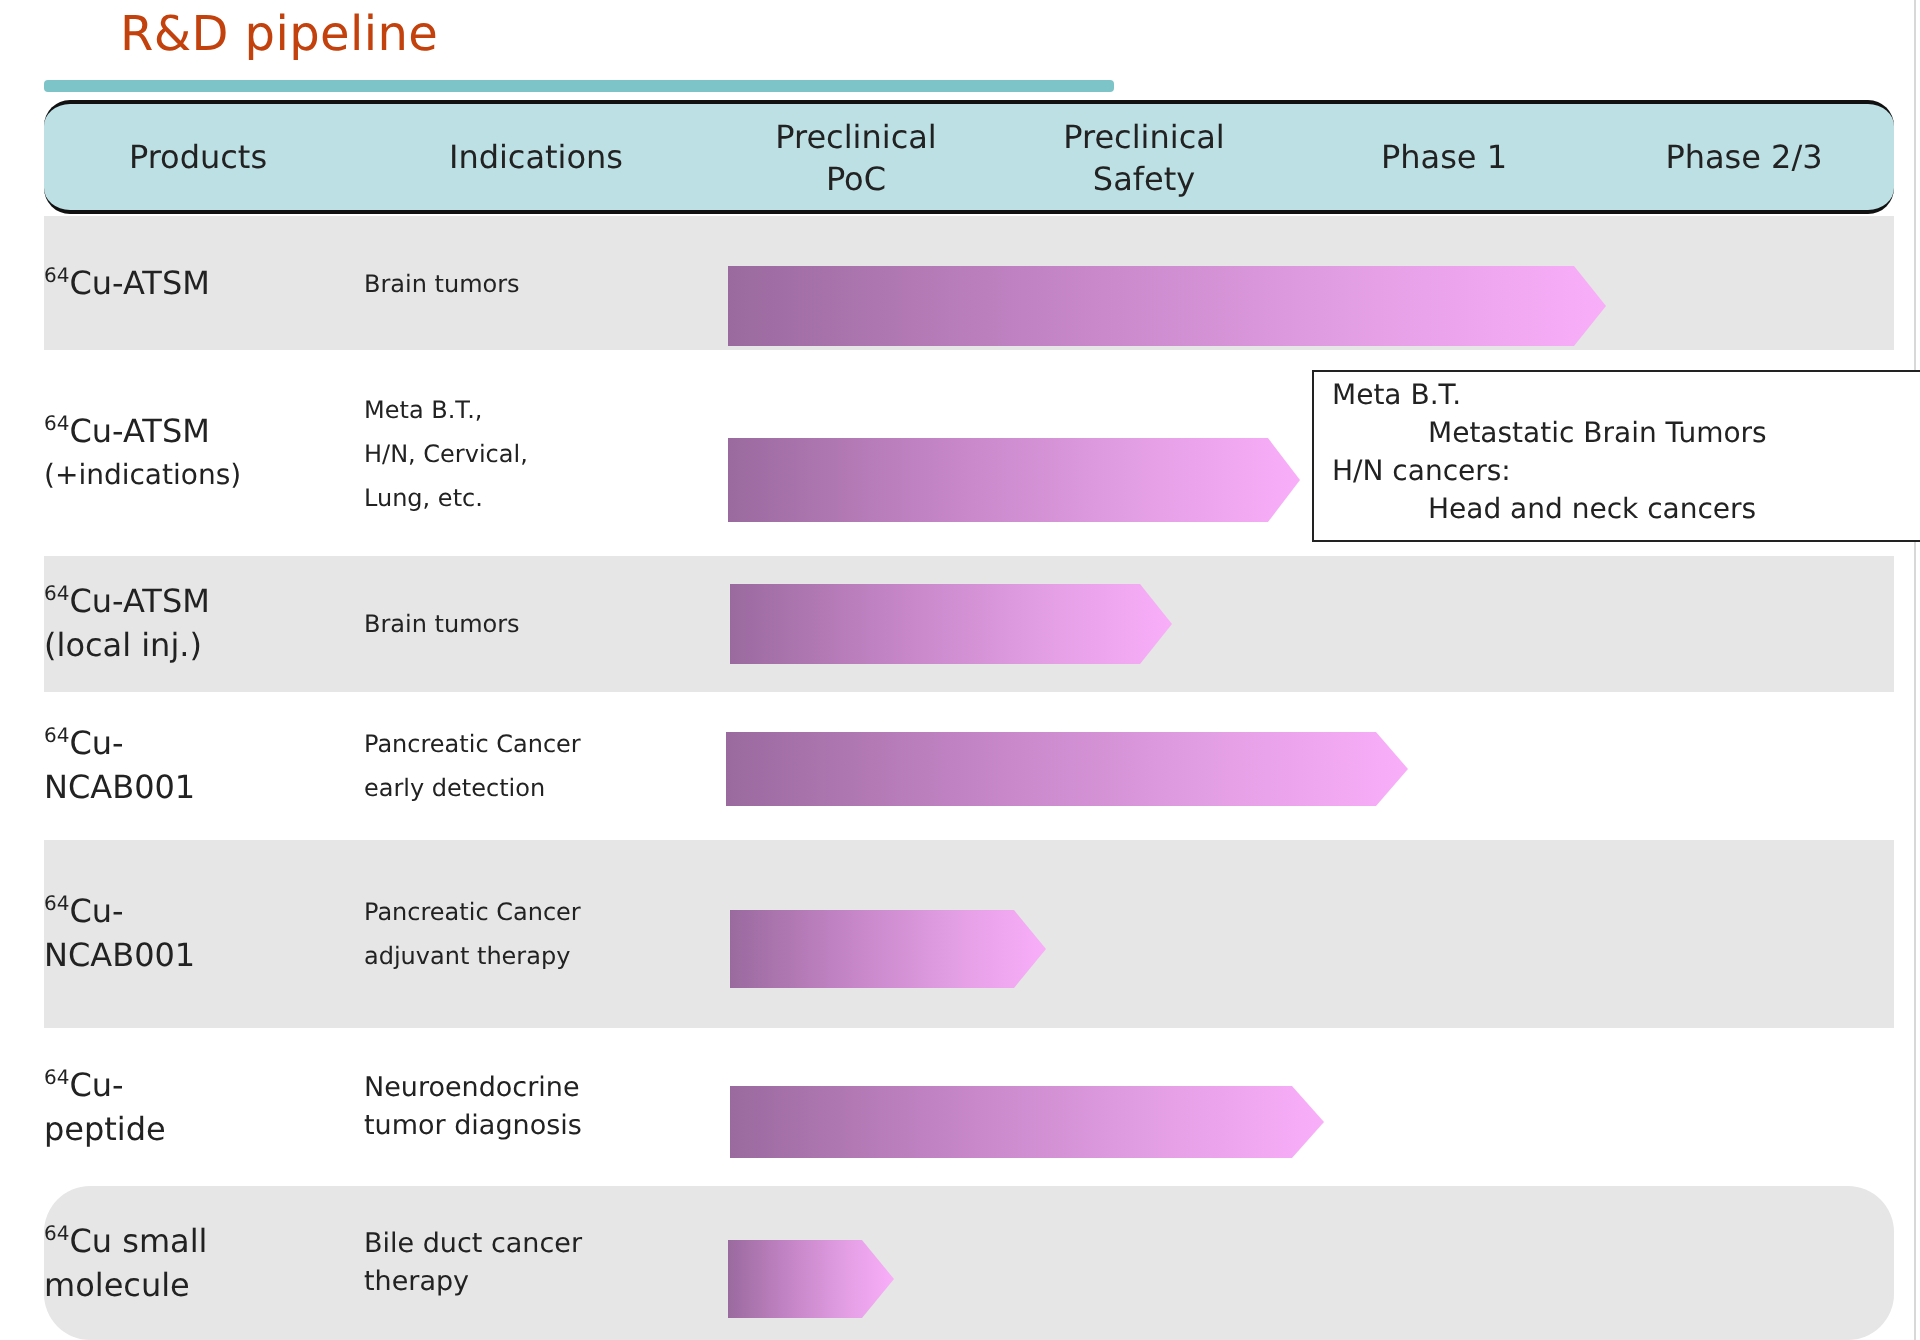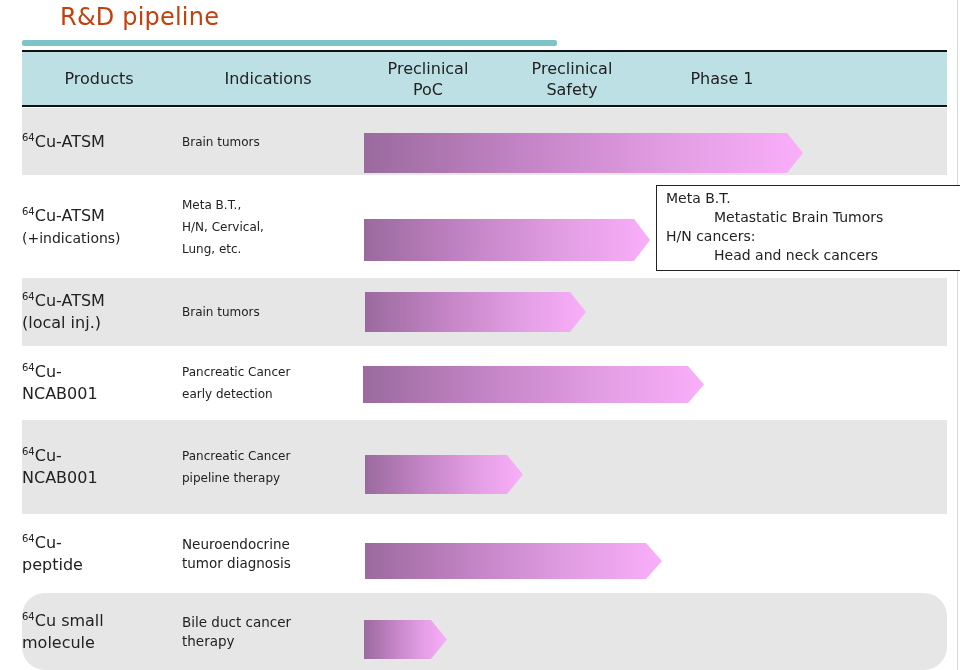--- a/index.html
+++ b/index.html
@@ -19,20 +19,21 @@
     }
     .right-edge {
       position: absolute; left: 957px; top: 0; width: 1px; height: 670px;
       background: #d8d8d8;
     }
     .header {
       position: absolute; left: 22px; top: 50px; width: 925px; height: 57px;
       background: #bde0e4;
       border-top: 2px solid #111; border-bottom: 2px solid #111;
       box-sizing: border-box;
+      border-radius: 13px;
     }
     .hcell {
       position: absolute; top: 0; height: 53px;
       display: flex; align-items: center; justify-content: center;
       text-align: center; font-size: 16px; line-height: 21px; color: #222;
     }
     .row { position: absolute; left: 22px; width: 925px; }
     .row.gray { background: #e6e6e6; }
     .row.white { background: #ffffff; }
     .cell {
@@ -69,20 +70,21 @@
   <div class="hcell" style="left:160px;width:172px;">Indications</div>
   <div class="hcell" style="left:336px;width:140px;flex-direction:column;">
     <span>Preclinical</span>
     <span>PoC</span>
   </div>
   <div class="hcell" style="left:480px;width:140px;flex-direction:column;">
     <span>Preclinical</span>
     <span>Safety</span>
   </div>
   <div class="hcell" style="left:630px;width:140px;">Phase 1</div>
+  <div class="hcell" style="left:780px;width:140px;">Phase 2/3</div>
 </div>
 
 <div class="row gray" style="top:108px;height:67px;">
   <div class="cell product">
     <div><sup>64</sup><span>Cu-ATSM</span></div>
   </div>
   <div class="cell indication">
     <div>Brain tumors</div>
   </div>
   <div class="arrow" style="left:342px;top:25px;width:439px;height:40px;"></div>
@@ -124,21 +126,21 @@
   <div class="arrow" style="left:341px;top:20px;width:341px;height:37px;"></div>
 </div>
 
 <div class="row gray" style="top:420px;height:94px;">
   <div class="cell product">
     <div><sup>64</sup><span>Cu-</span></div>
     <div>NCAB001</div>
   </div>
   <div class="cell indication">
     <div>Pancreatic Cancer</div>
-    <div>pipeline therapy</div>
+    <div>adjuvant therapy</div>
   </div>
   <div class="arrow" style="left:343px;top:35px;width:158px;height:39px;"></div>
 </div>
 
 <div class="row white" style="top:514px;height:79px;">
   <div class="cell product">
     <div><sup>64</sup><span>Cu-</span></div>
     <div>peptide</div>
   </div>
   <div class="cell indication small">

